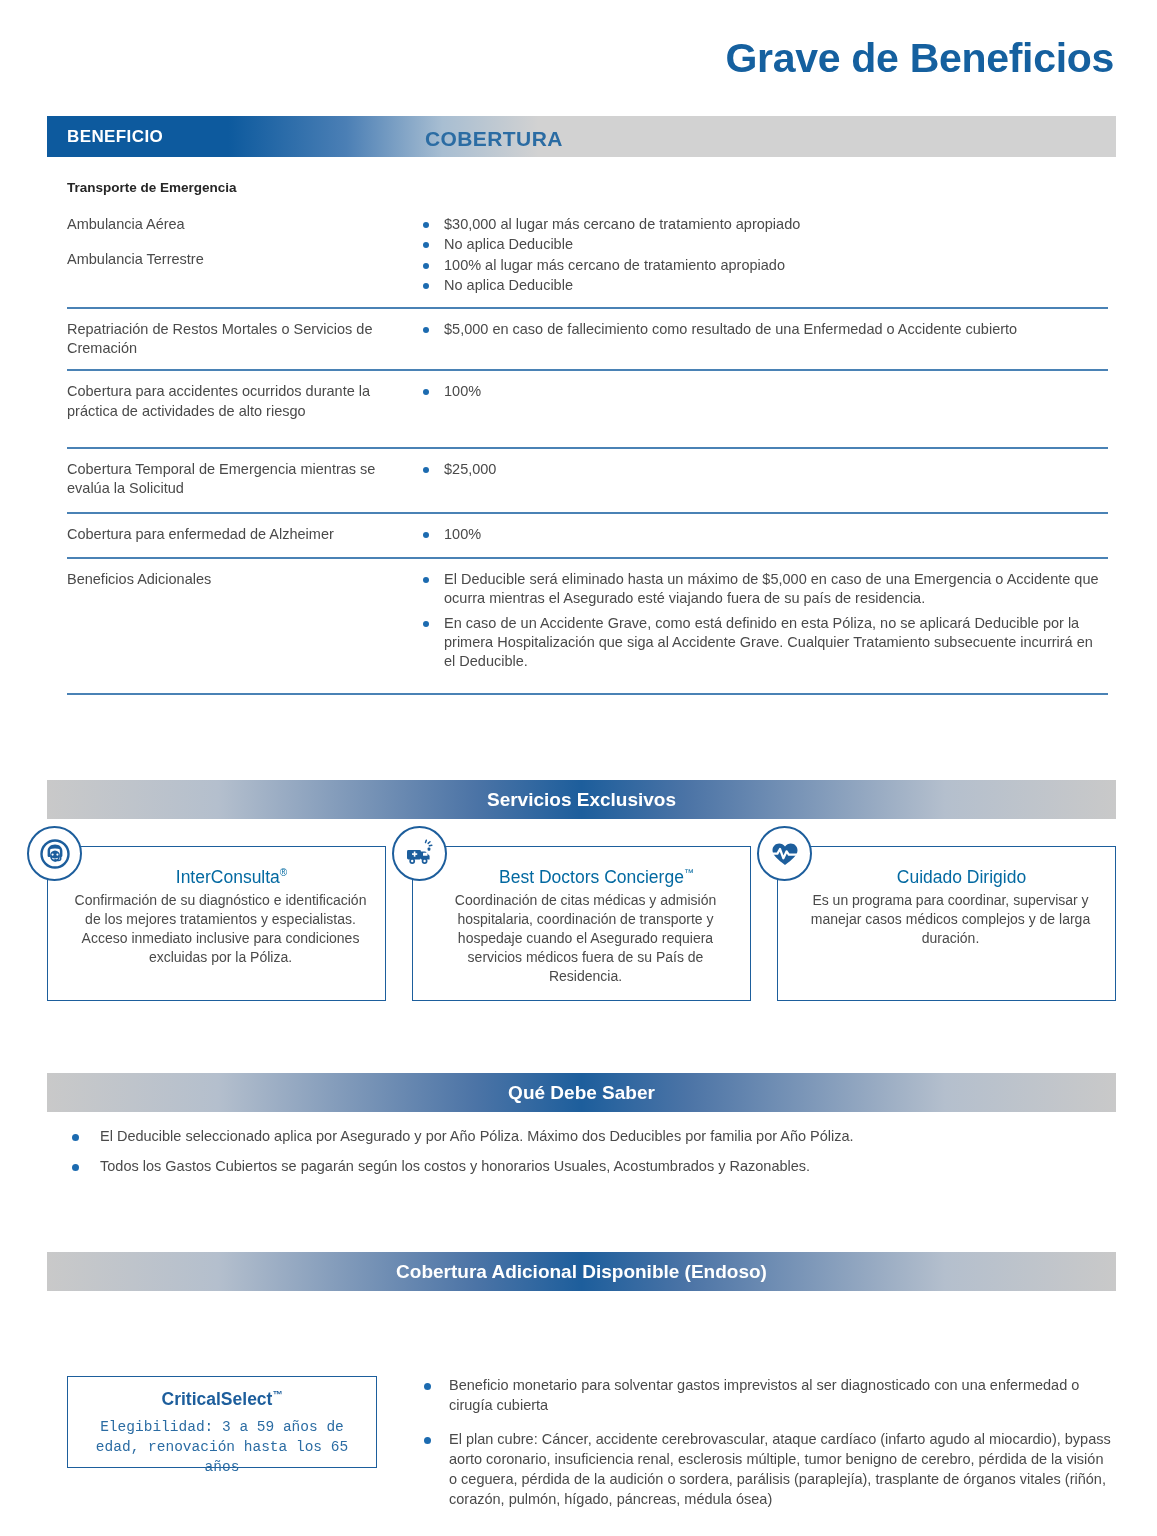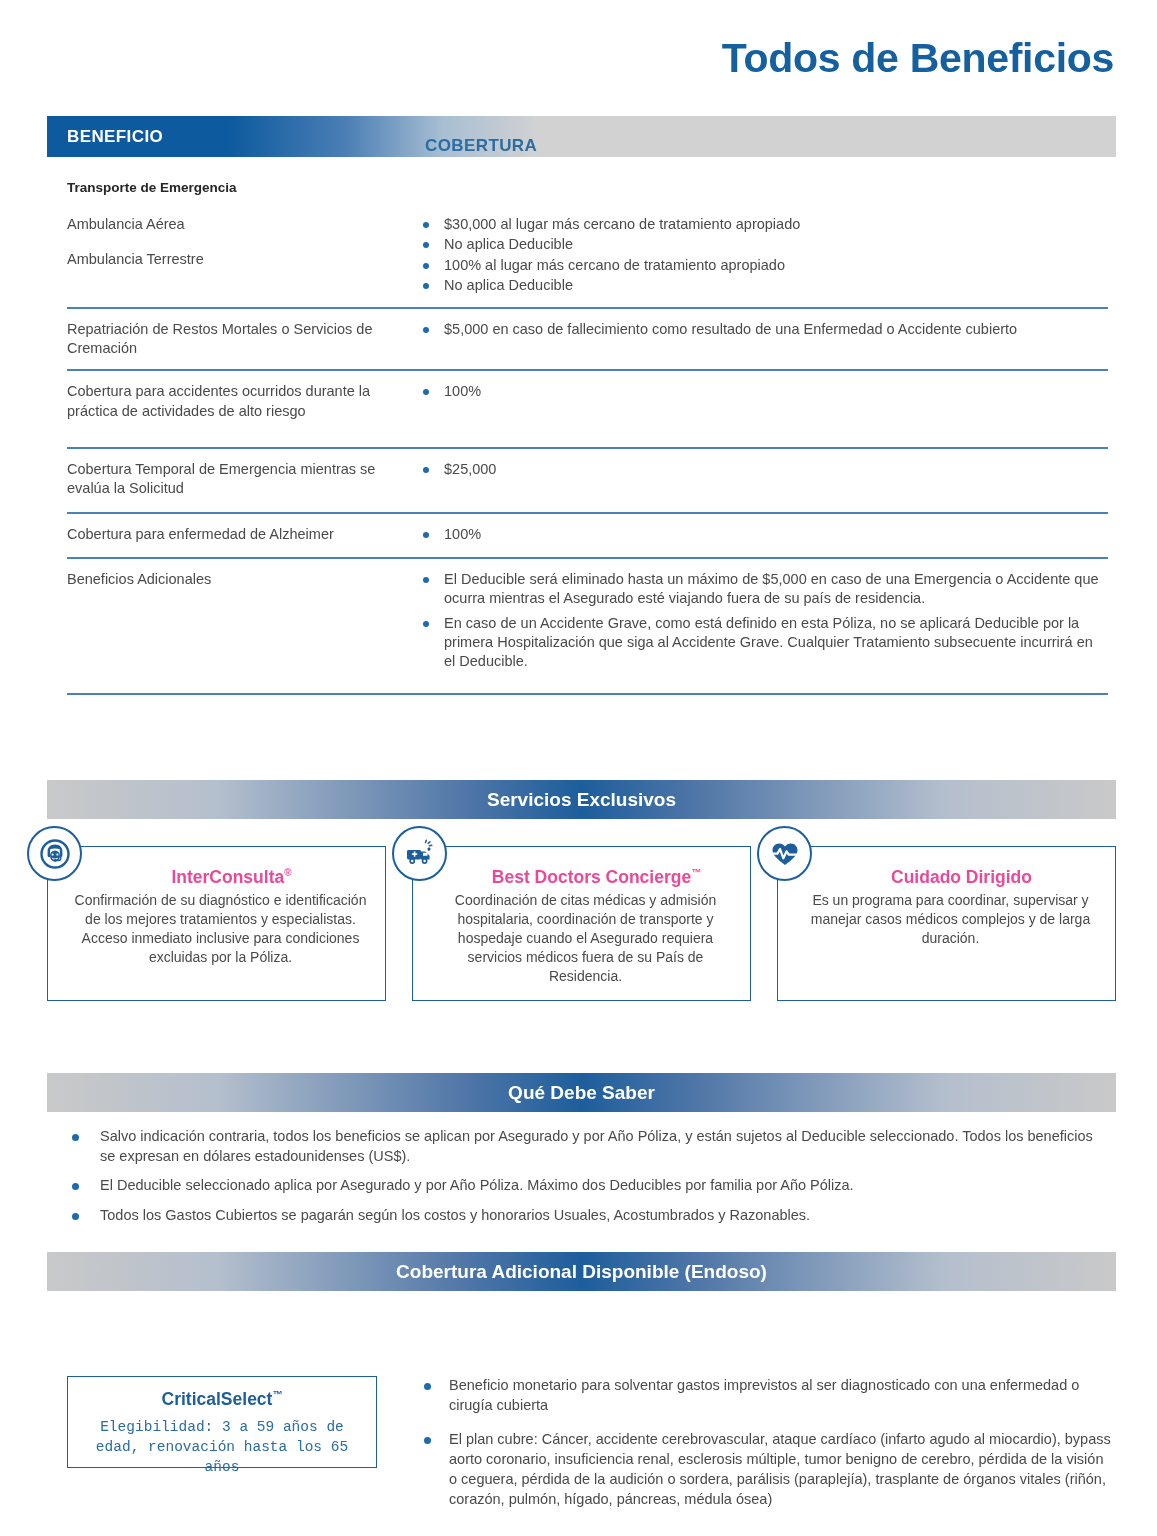--- a/index.html
+++ b/index.html
@@ -40,22 +40,22 @@
                 #d2d2d2 46%, #d2d2d2 100%);
   }
   .table-header .col-benefit {
     position: absolute;
     left: 20px; top: 11px;
     font-size: 17px; font-weight: bold;
     color: #ffffff; letter-spacing: 0.4px;
   }
   .table-header .col-coverage {
     position: absolute;
-    left: 378px; top: 20px;
-    font-size: 17px; font-weight: bold;
+    left: 378px; top: 11px;
+    font-size: 21px; font-weight: bold;
     color: #2b6ca3; letter-spacing: 0.4px;
   }
 
   
   .benefit-table {
     position: absolute;
     left: 67px;
     top: 180px;
     width: 1041px;
   }
@@ -147,22 +147,22 @@
     position: relative;
     width: 339px;
     min-height: 148px;
     border: 1.6px solid #1d5e9c;
     background: #ffffff;
     padding: 44px 16px 14px 16px;
     text-align: center;
   }
   .card .card-title {
     font-size: 17.5px;
-    font-weight: bold;
-    color: #ec4899;
+    font-weight: normal;
+    color: #0369a1;
     margin-bottom: 10px;
     margin-left: 20px;
   }
   .card .card-title sup {
     font-size: 10px;
     vertical-align: super;
   }
   .card .card-title.title-top {
     position: absolute;
     top: 20px;
@@ -266,21 +266,21 @@
     position: absolute;
     left: 5px; top: 7px;
     width: 7px; height: 7px;
     border-radius: 50%;
     background: #1c6bb0;
   }
 </style>
 </head>
 <body>
 
-<div class="page-title">Todos de Beneficios</div>
+<div class="page-title">Grave de Beneficios</div>
 
 <div class="table-header">
   <div class="col-benefit">BENEFICIO</div>
   <div class="col-coverage">COBERTURA</div>
 </div>
 
 <div class="benefit-table">
 
   <div class="group-heading">Transporte de Emergencia</div>
 
@@ -423,21 +423,20 @@
     <div class="card-body">Es un programa para coordinar, supervisar y manejar casos médicos complejos y de larga duración.</div>
   </div>
 </div>
 
 <div class="section-bar" id="bar-saber">
   <span>Qué Debe Saber</span>
 </div>
 
 <div class="notes">
   <ul class="notes-list">
-    <li>Salvo indicación contraria, todos los beneficios se aplican por Asegurado y por Año Póliza, y están sujetos al Deducible seleccionado. Todos los beneficios se expresan en dólares estadounidenses (US$).</li>
     <li>El Deducible seleccionado aplica por Asegurado y por Año Póliza. Máximo dos Deducibles por familia por Año Póliza.</li>
     <li>Todos los Gastos Cubiertos se pagarán según los costos y honorarios  Usuales, Acostumbrados y Razonables.</li>
   </ul>
 </div>
 
 <div class="section-bar" id="bar-endoso">
   <span>Cobertura Adicional Disponible (Endoso)</span>
 </div>
 
 <div class="endoso">

